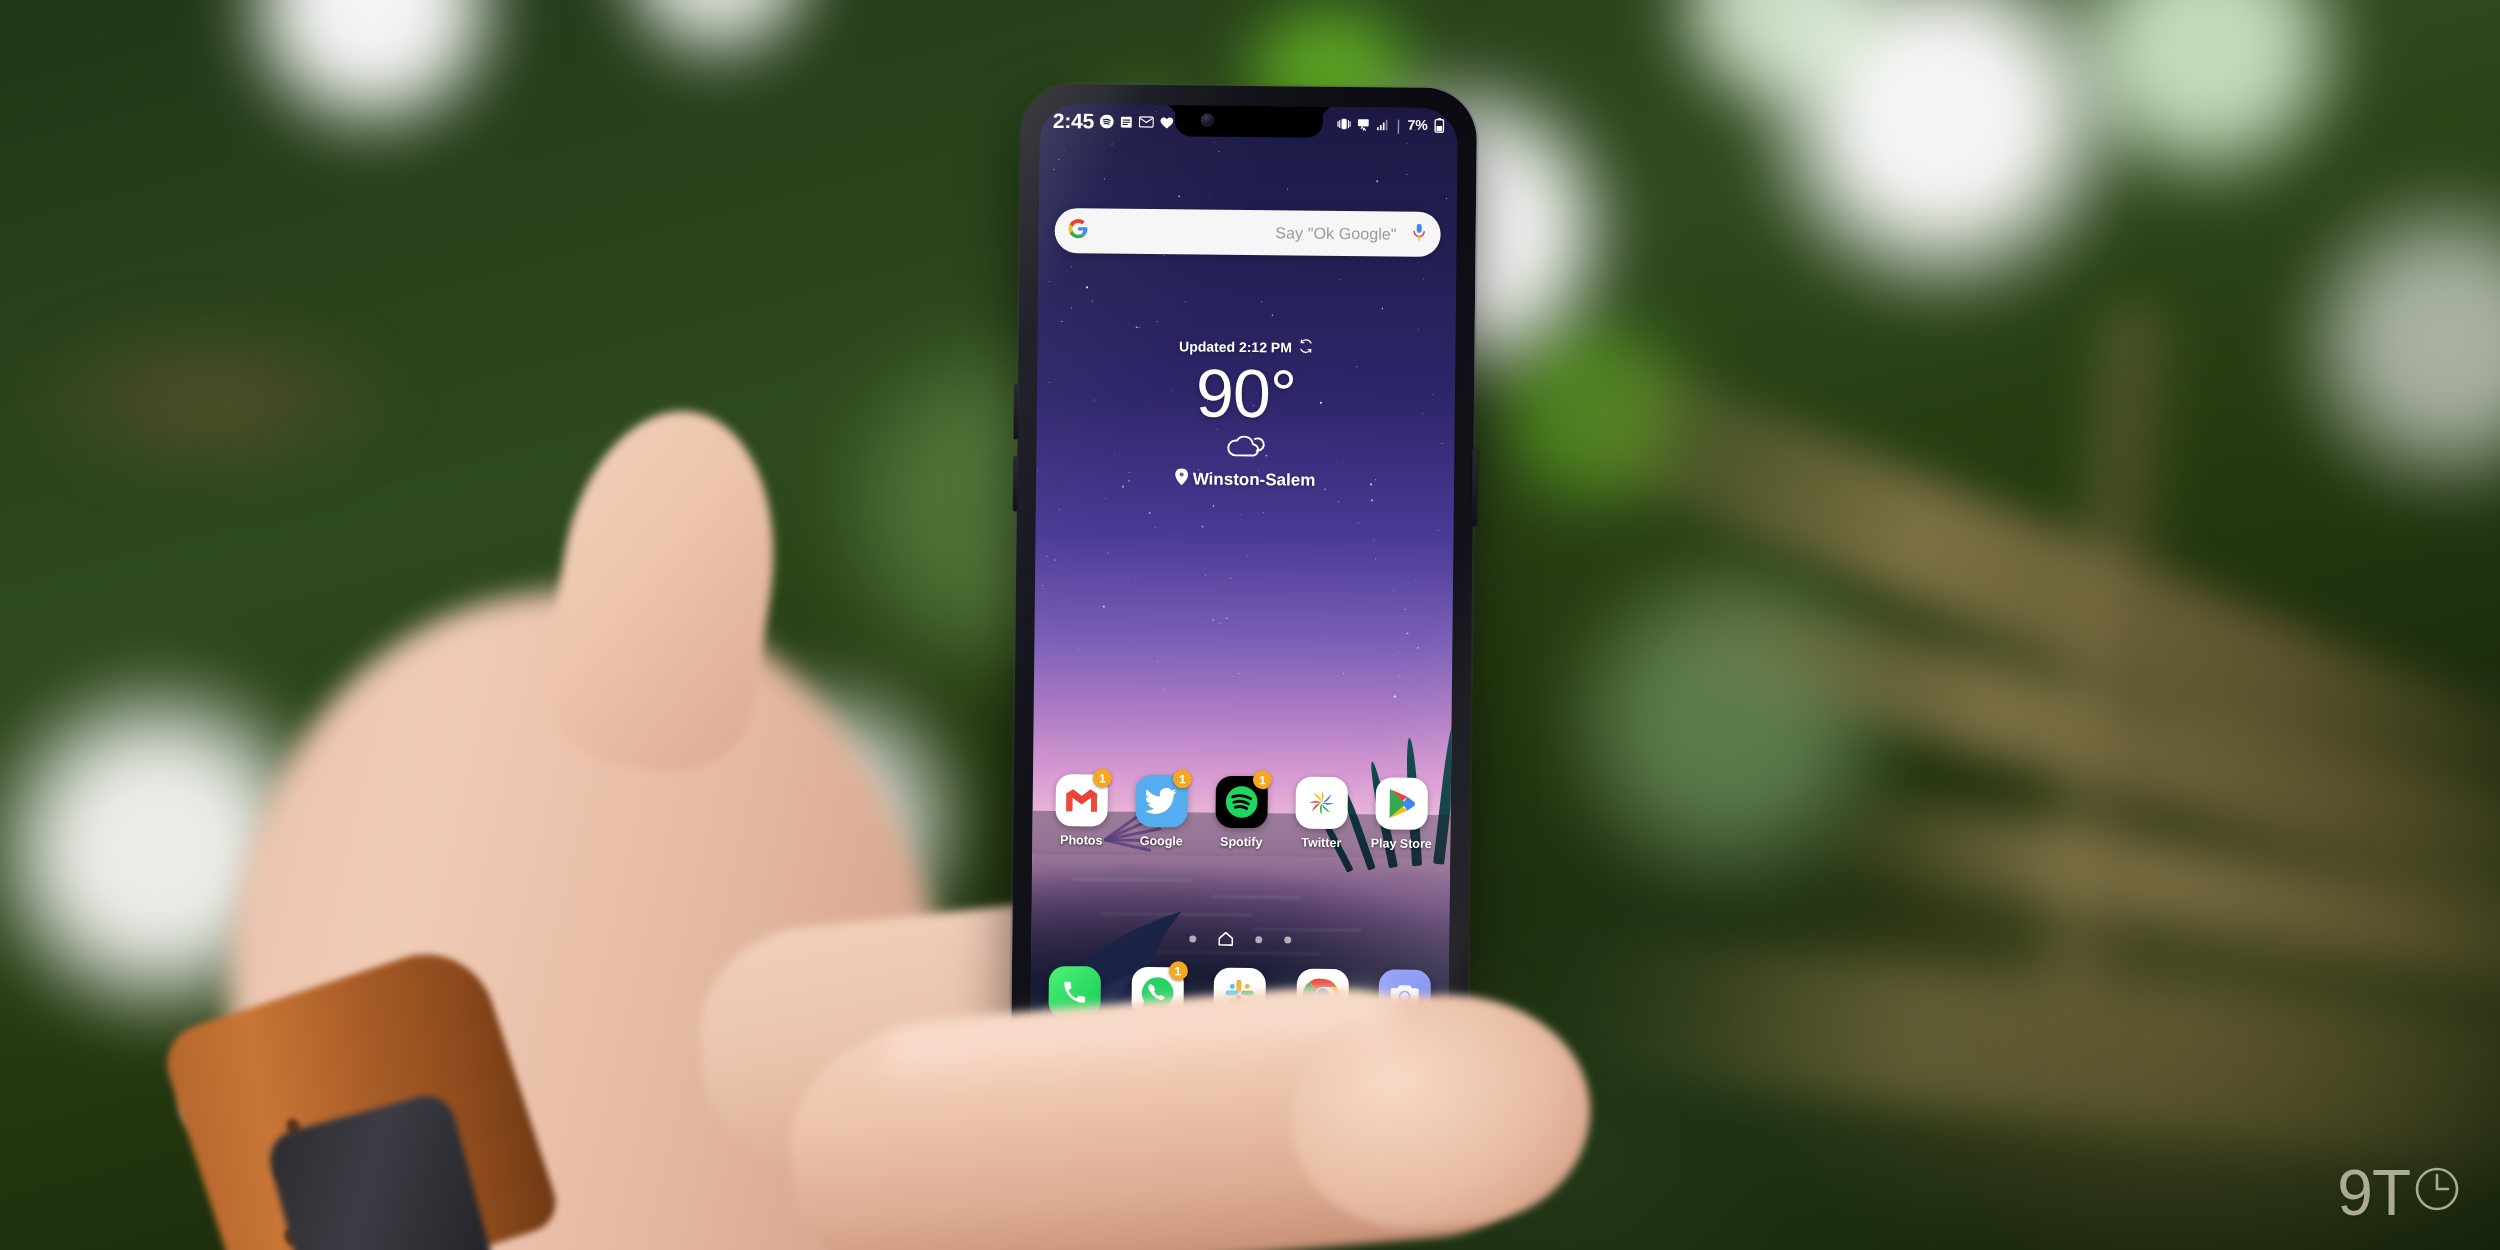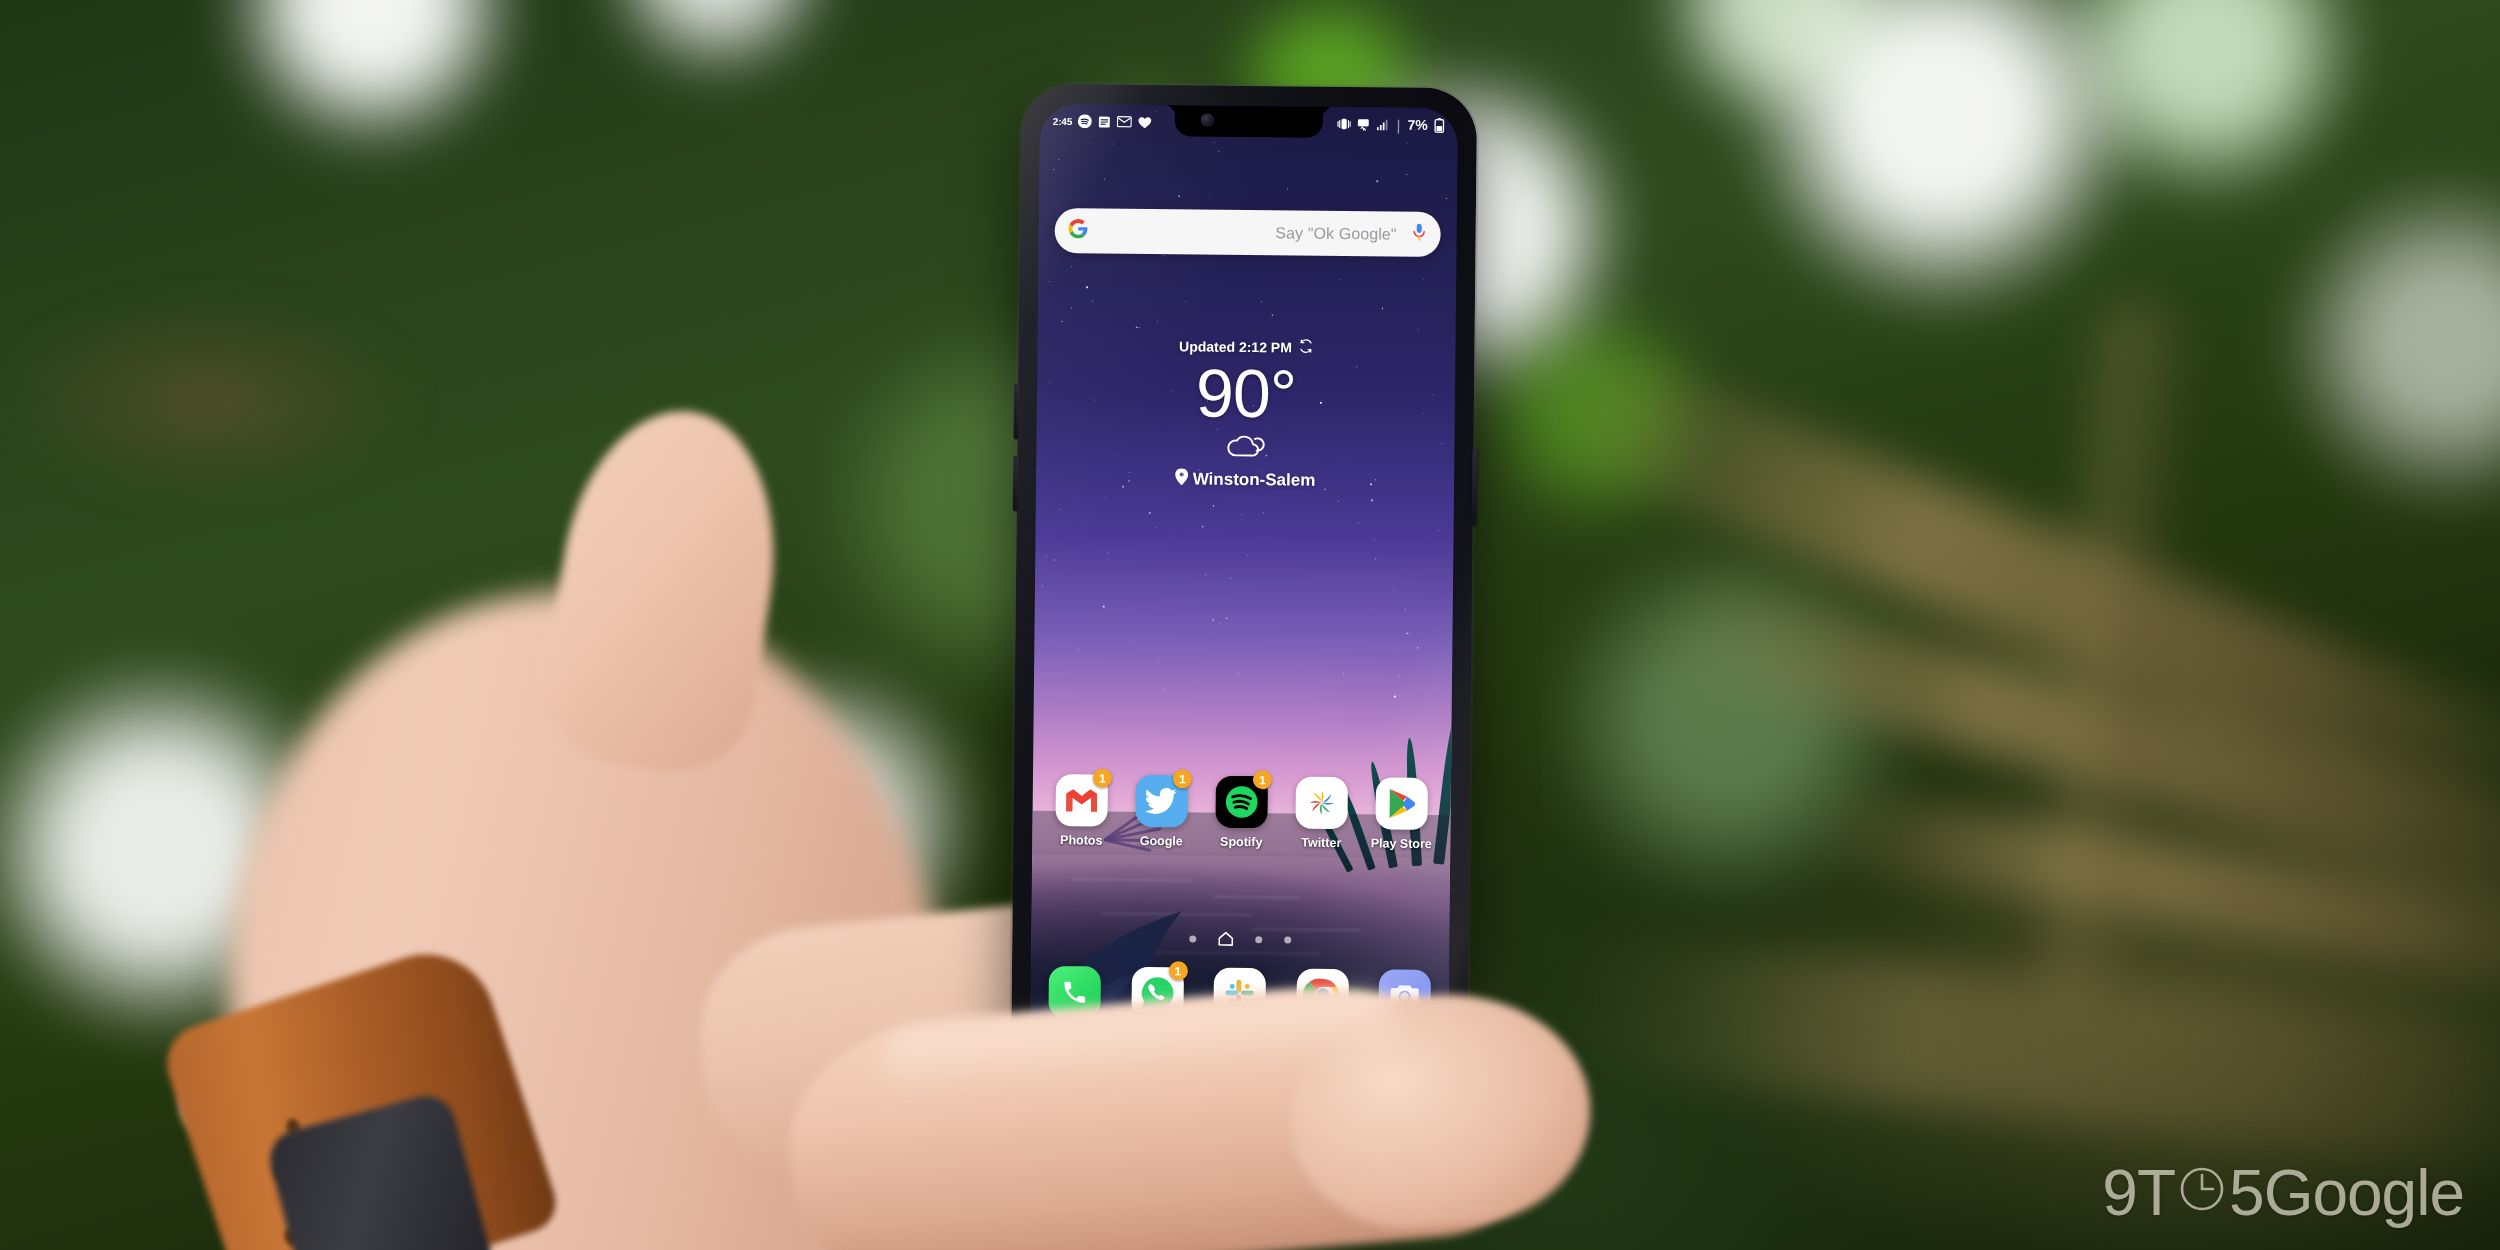--- a/index.html
+++ b/index.html
@@ -166,21 +166,21 @@
     box-shadow:0 0 2px rgba(120,120,170,.5) inset;
   }
 
   
   #statusbar {
     position:absolute; left:0; top:0; width:100%; height:34px; z-index:9;
     display:flex; align-items:center; justify-content:space-between;
     padding:0 13px; color:#fff;
   }
   .sb-left, .sb-right { display:flex; align-items:center; gap:6px; }
-  #sb-time { font-size:10px; font-weight:bold; letter-spacing:-.2px; }
+  #sb-time { font-size:21px; font-weight:bold; letter-spacing:-.2px; }
   .sb-ico { display:flex; align-items:center; }
   #sb-battery-text { font-size:14px; font-weight:bold; }
 
   
   #searchbar {
     position:absolute; left:16px; top:104px; width:386px; height:45px;
     background:#f6f6f7; border-radius:24px; z-index:6;
     display:flex; align-items:center; padding:0 13px;
     box-shadow:0 2px 8px rgba(0,0,0,.22);
   }
@@ -751,16 +751,15 @@
   <div id="finger-front-hl"></div>
 
   <div id="watermark">
     <span class="wm-seg">9T</span>
     <span id="wm-clock">
       <svg width="52" height="52" viewBox="0 0 52 52" fill="none" stroke="#c9c6b4" stroke-width="2.6">
         <circle cx="26" cy="26" r="20"></circle>
         <path d="M26 12v14h11" stroke-linecap="round"></path>
       </svg>
     </span>
-    <span class="wm-seg">5Google</span>
   </div>
 
 </div>
 
 </body></html>

